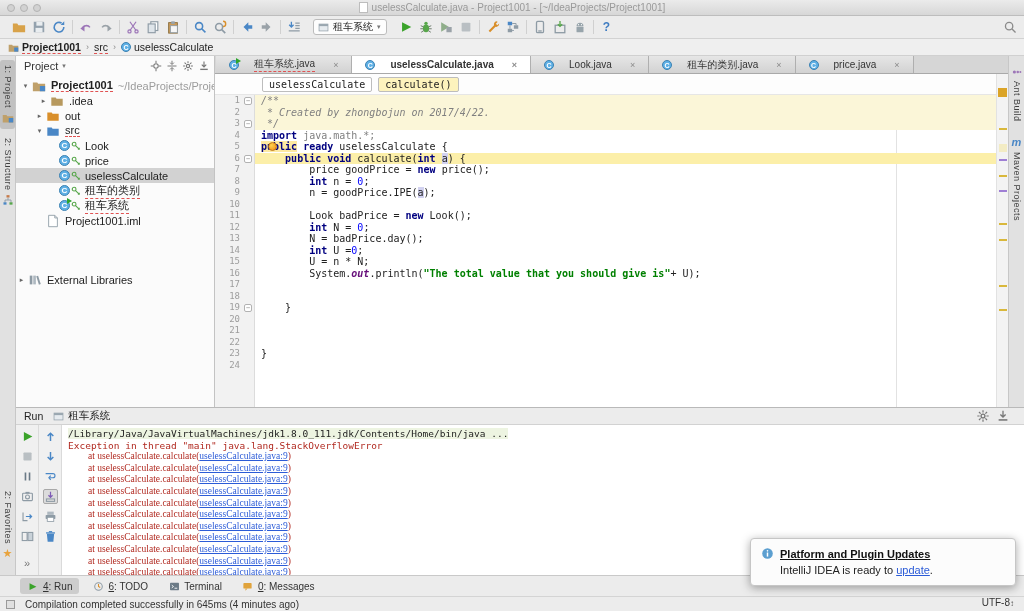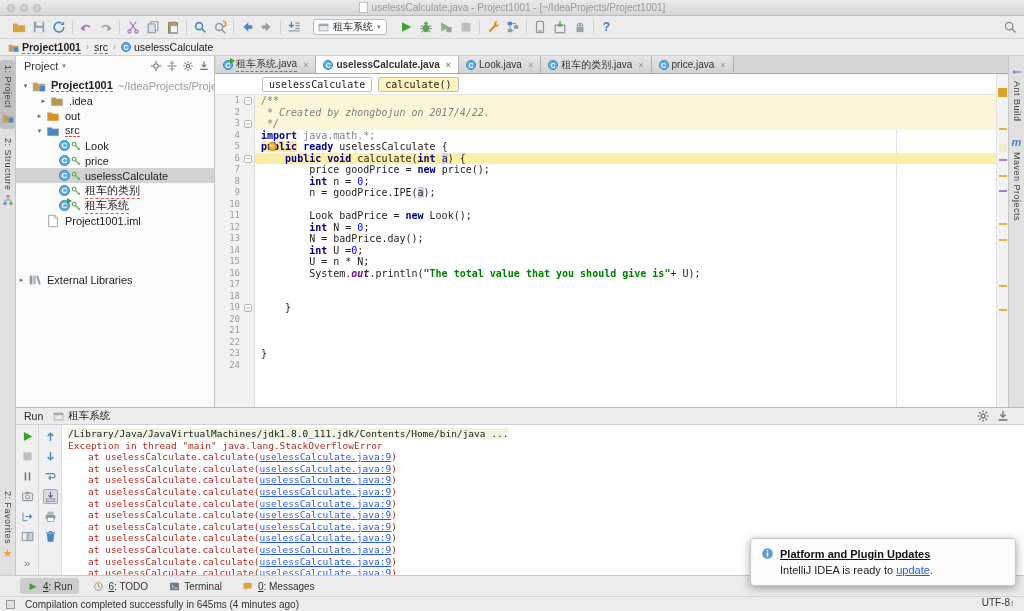--- a/index.html
+++ b/index.html
@@ -56,21 +56,21 @@
   .cicon { width:11px; height:11px; border-radius:50%; background:#5fb0e5; border:1px solid #3d82b2; color:#fff; font-size:8px; font-weight:bold; line-height:10px; text-align:center; flex:none; position:relative; }
   .cicon.runov:after { content:""; position:absolute; right:-3px; top:-3px; border-left:5px solid #2ea52e; border-top:3px solid transparent; border-bottom:3px solid transparent; }
   .keyic { width:10px; height:10px; margin-left:1px; flex:none; }
   .keyic svg { width:10px; height:10px; }
   .tlabel { margin-left:4px; }
   .tsuffix { color:#9c9c9c; margin-left:5px; }
 
   
   .epane { flex:1; min-width:0; display:flex; flex-direction:column; background:#fff; position:relative; }
   .tabbar { height:18px; background:#d6d6d6; border-bottom:1px solid #a9a9a9; display:flex; align-items:flex-end; padding-left:1px; flex:none; }
-  .tab { height:17px; display:flex; align-items:center; gap:3px; padding:0 7px; background:linear-gradient(#e6e6e6,#d2d2d2); border-right:1px solid #afafaf; font-size:10px; color:#333; }
+  .tab { height:17px; display:flex; align-items:center; gap:15px; padding:0 13px; background:linear-gradient(#e6e6e6,#d2d2d2); border-right:1px solid #afafaf; font-size:10px; color:#333; }
   .tab.active { background:#fff; font-weight:bold; }
   .tab .cicon { width:10px; height:10px; font-size:7px; line-height:9px; }
   .tab .x { color:#8a8a8a; font-size:9px; margin-left:3px; }
   .crumbsrow { height:21px; background:#fdfdfd; border-bottom:1px solid #e6e6e6; display:flex; align-items:center; gap:6px; padding-left:47px; flex:none; }
   .chip { font-family:"DejaVu Sans Mono",monospace; font-size:10px; border:1px solid #bdbdbd; background:#fff; border-radius:2px; padding:1px 6px; }
   .chip.hl { background:#fdf3bd; }
   .codewrap { flex:1; display:flex; font-family:"DejaVu Sans Mono",monospace; font-size:10px; line-height:11.5px; overflow:hidden; position:relative; }
   .gutter { width:40px; background:#f2f2f2; border-right:1px solid #dcdcdc; color:#9d9d9d; font-size:9px; text-align:right; flex:none; }
   .gl { height:11.5px; padding-right:14px; position:relative; }
   .fold { position:absolute; right:2px; top:2px; width:8px; height:8px; border:1px solid #b2b2b2; border-radius:2px; background:#fff; color:#8a8a8a; font-size:7px; line-height:6px; text-align:center; }
@@ -104,21 +104,21 @@
   .rtab .ti { width:12px; height:12px; } .rtab .ti svg { width:11px; height:11px; }
   .rh-spacer { flex:1; }
   .runbody { flex:1; display:flex; min-height:0; }
   .rcol { width:23px; background:#f0f0f0; border-right:1px solid #dadada; display:flex; flex-direction:column; align-items:center; padding-top:4px; gap:5px; flex:none; }
   .rcol .ti { width:15px; height:15px; } .rcol .ti svg { width:13px; height:13px; }
   .rcol .selbox { border:1px solid #a8a8a8; background:#dcdcdc; border-radius:2px; }
   .rcol .push { margin-top:auto; margin-bottom:4px; }
   .console { flex:1; min-width:0; font-family:"DejaVu Sans Mono",monospace; font-size:9.5px; line-height:11.6px; padding:3px 0 0 6px; overflow:hidden; }
   .pathline span { background:#edf4e1; }
   .cerr { color:#b12a21; }
-  .trace { padding-left:20px; color:#b12a21; white-space:pre; }
+  .trace { padding-left:20px; color:#b12a21; white-space:pre;font-family:Liberation Serif, serif; }
   .clink { color:#2b5bd7; text-decoration:underline; }
 
   
   .twbar { height:21px; background:#ececec; border-top:1px solid #c9c9c9; display:flex; align-items:center; gap:6px; padding-left:20px; }
   .twb { display:flex; align-items:center; gap:4px; padding:2px 7px; border-radius:3px; font-size:10px; color:#333; }
   .twb.active { background:#cdcdcd; }
   .twb .ti { width:12px; height:12px; } .twb .ti svg { width:11px; height:11px; }
   .mn { text-decoration:underline; }
 
   

